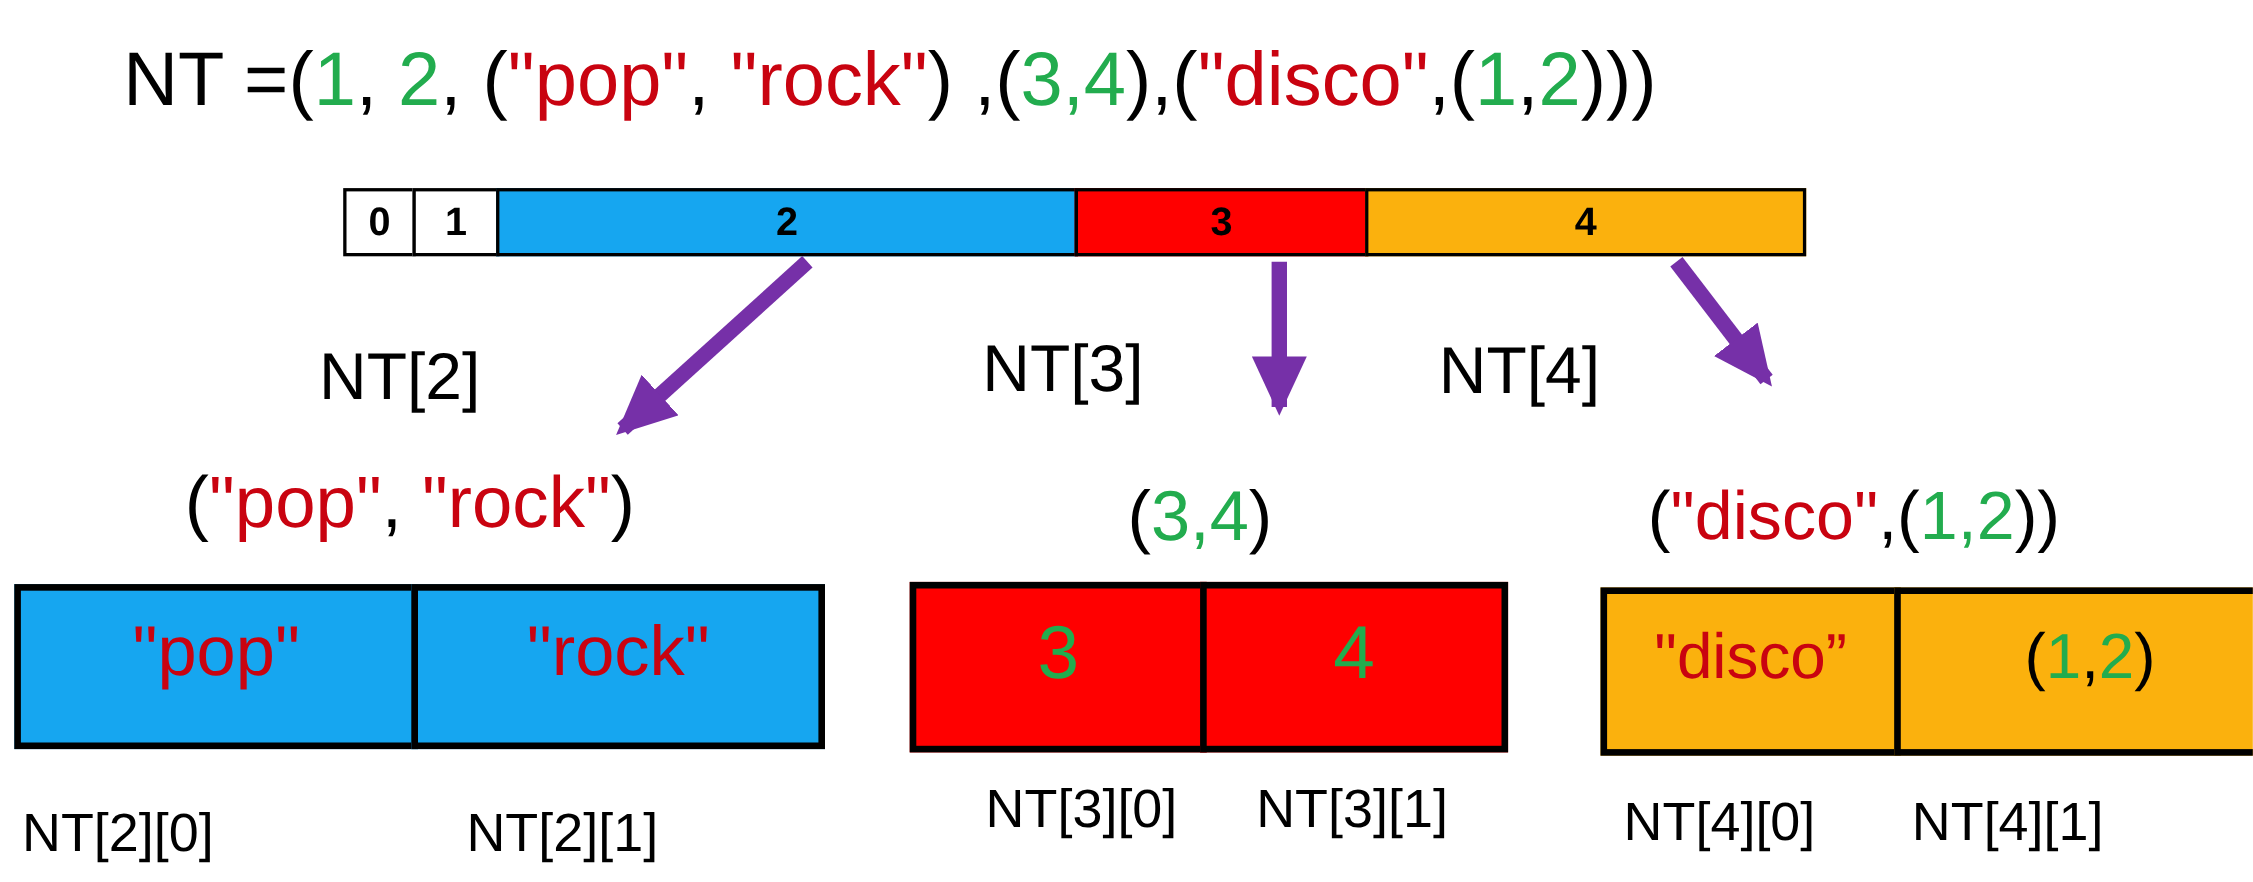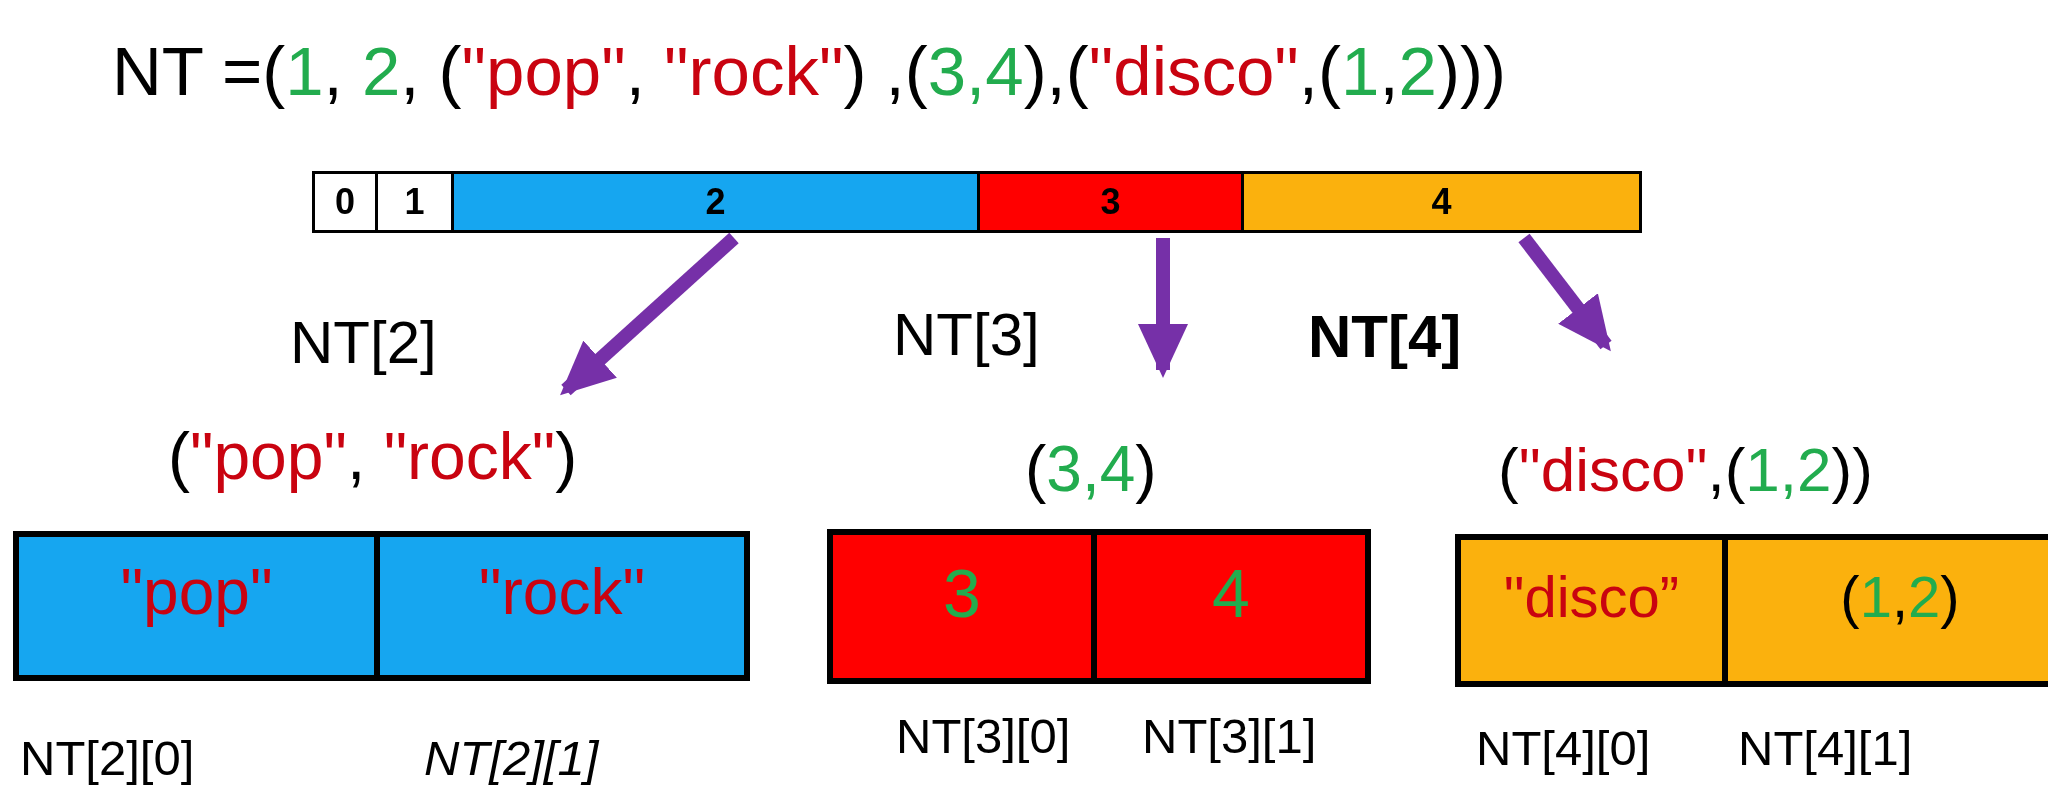--- a/index.html
+++ b/index.html
@@ -83,21 +83,21 @@
       <polygon points="0,0 54,25 0,50" fill="#7630A8"></polygon>
     </marker>
   </defs>
   <line x1="734" y1="238" x2="566" y2="390" stroke="#7630A8" stroke-width="14" marker-end="url(#ah)"></line>
   <line x1="1163" y1="238" x2="1163" y2="370" stroke="#7630A8" stroke-width="14" marker-end="url(#ah)"></line>
   <line x1="1524" y1="238" x2="1606" y2="345" stroke="#7630A8" stroke-width="14" marker-end="url(#ah)"></line>
 </svg>
 
 <div class="abs ntlab" style="left:290px;top:308px;">NT[2]</div>
 <div class="abs ntlab" style="left:893px;top:300px;">NT[3]</div>
-<div class="abs ntlab" style="left:1308px;top:302px;font-weight:bold;">NT[4]</div>
+<div class="abs ntlab" style="left:1308px;top:302px;">NT[4]</div>
 
 <div class="abs subtuple" style="left:168px;top:418px;"><span class="seg c-black">(</span><span class="seg c-red">"pop"</span><span class="seg c-black">, </span><span class="seg c-red">"rock"</span><span class="seg c-black">)</span></div>
 
 <div class="abs subtuple" style="left:1025px;top:432px;font-size:64px;"><span class="seg c-black">(</span><span class="seg c-green">3,4</span><span class="seg c-black">)</span></div>
 
 <div class="abs subtuple" style="left:1498px;top:434px;font-size:62px;"><span class="seg c-black">(</span><span class="seg c-red">"disco"</span><span class="seg c-black">,(</span><span class="seg c-green">1,2</span><span class="seg c-black">))</span></div>
 
 <div id="box-nt2" class="abs box" style="left:13px;top:531px;">
   <div class="box-cell bw20">
     <span class="txt c-red">"pop"</span>
@@ -119,17 +119,17 @@
 <div id="box-nt4" class="abs box" style="left:1455px;top:534px;">
   <div class="box-cell bw40">
     <span class="txt c-red">"disco”</span>
   </div>
   <div class="box-cell bw41">
     <span class="txt"><span class="seg c-black">(</span><span class="seg c-green">1</span><span class="seg c-black">,</span><span class="seg c-green">2</span><span class="seg c-black">)</span></span>
   </div>
 </div>
 
 <div class="abs botlab" style="left:20px;top:730px;">NT[2][0]</div>
-<div class="abs botlab" style="left:424px;top:730px;font-style:italic;">NT[2][1]</div>
+<div class="abs botlab" style="left:424px;top:730px;">NT[2][1]</div>
 <div class="abs botlab" style="left:896px;top:708px;">NT[3][0]</div>
 <div class="abs botlab" style="left:1142px;top:708px;text-align:right;">NT[3][1]</div>
 <div class="abs botlab" style="left:1476px;top:720px;">NT[4][0]</div>
 <div class="abs botlab" style="left:1738px;top:720px;">NT[4][1]</div>
 
 </body></html>

